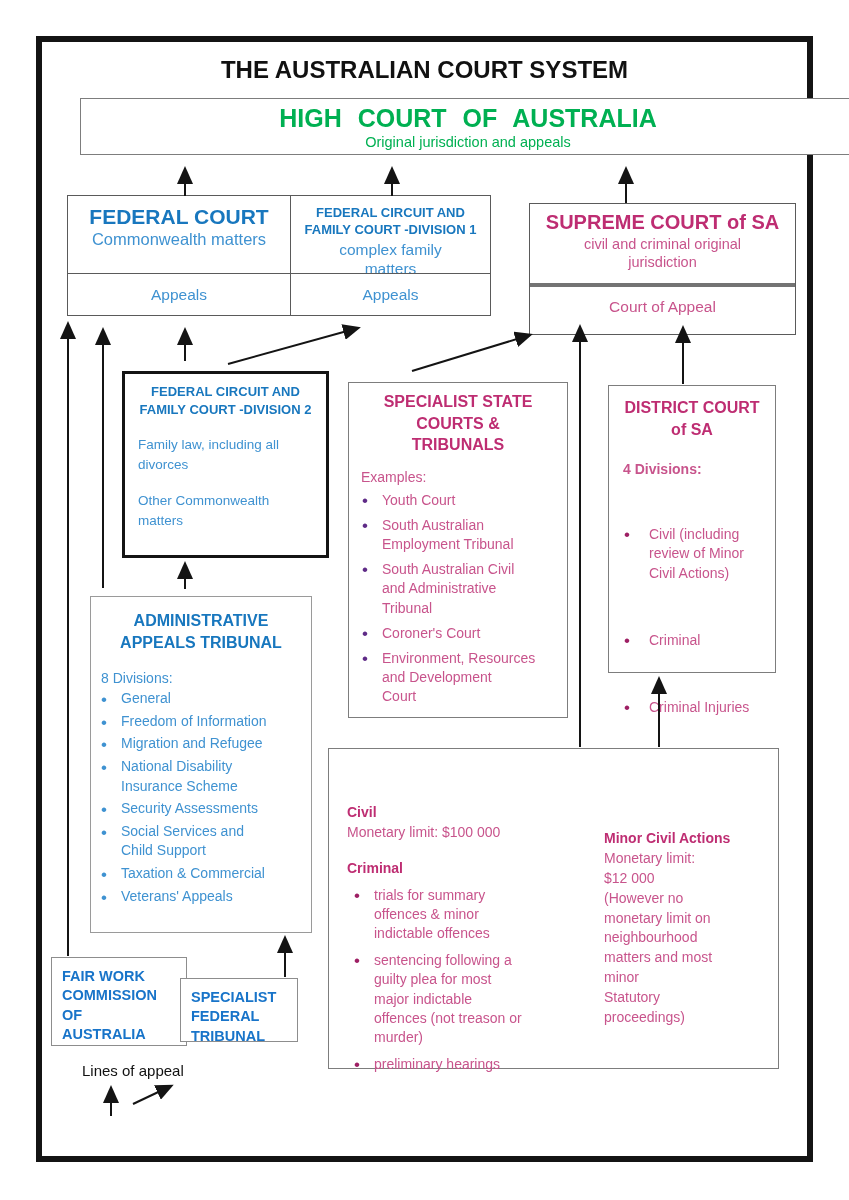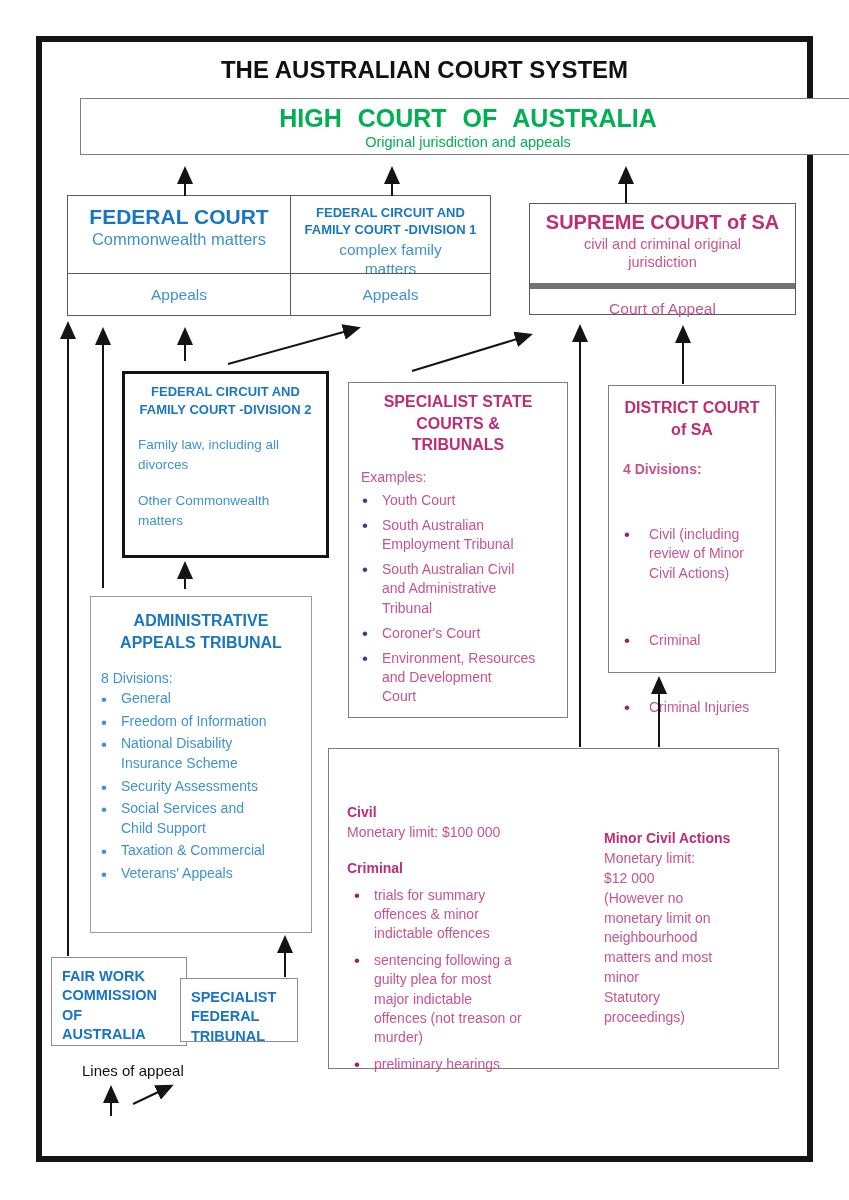--- a/index.html
+++ b/index.html
@@ -23,25 +23,25 @@
   .fed-table .cell{box-sizing:border-box;text-align:center;}
   .fed-table .c2,.fed-table .c4{border-left:1px solid #5a5a5a;}
   .fed-table .c3,.fed-table .c4{border-top:1px solid #5a5a5a;display:flex;align-items:center;justify-content:center;
              font-size:15.5px;color:var(--blue-light);}
   .fed-table .c1 .name{margin-top:9px;font-size:21px;font-weight:bold;color:var(--blue);}
   .fed-table .c1 .sub{margin-top:1px;font-size:16.5px;color:var(--blue-light);}
   .fed-table .c2 .name{margin-top:9px;font-size:13px;font-weight:bold;color:var(--blue);line-height:1.3;}
   .fed-table .c2 .sub{margin-top:1px;font-size:15.5px;color:var(--blue-light);line-height:1.25;}
 
   
-  .supreme{left:529px;top:203px;width:267px;height:112px;border-color:#5a5a5a;}
+  .supreme{left:529px;top:203px;width:267px;height:132px;border-color:#5a5a5a;}
   .supreme .top{height:72px;box-sizing:border-box;text-align:center;}
   .supreme .name{margin-top:7px;font-size:20px;font-weight:bold;color:var(--pink);}
   .supreme .sub{margin-top:1px;font-size:14.5px;color:var(--pink-light);line-height:1.25;}
-  .supreme .bottom{border-top:6px solid #737373;height:39px;display:flex;align-items:center;
+  .supreme .bottom{border-top:4px solid #737373;height:39px;display:flex;align-items:center;
                    justify-content:center;font-size:15.5px;color:var(--pink-light);}
 
   
   .div2{left:122px;top:371px;width:207px;height:187px;border:3px solid #141414;}
   .div2 .name{margin-top:9px;text-align:center;font-size:13px;font-weight:bold;color:var(--blue);line-height:1.35;}
   .div2 .body{margin:17px 8px 0 13px;font-size:13.5px;color:var(--blue-light);line-height:1.45;}
   .div2 .body + .body{margin-top:17px;}
 
   
   .bbox .name{text-align:center;font-weight:bold;font-size:16px;line-height:1.35;}
@@ -171,20 +171,21 @@
     </ul>
   </div>
 
   <div class="box bbox aat">
     <div class="name preline">ADMINISTRATIVE
 APPEALS TRIBUNAL</div>
     <div class="intro">8 Divisions:</div>
     <ul>
       <li class="preline">General</li>
       <li class="preline">Freedom of Information</li>
+      <li class="preline">Migration and Refugee</li>
       <li class="preline">National Disability
 Insurance Scheme</li>
       <li class="preline">Security Assessments</li>
       <li class="preline">Social Services and
 Child Support</li>
       <li class="preline">Taxation &amp; Commercial</li>
       <li class="preline">Veterans' Appeals</li>
     </ul>
   </div>
 

